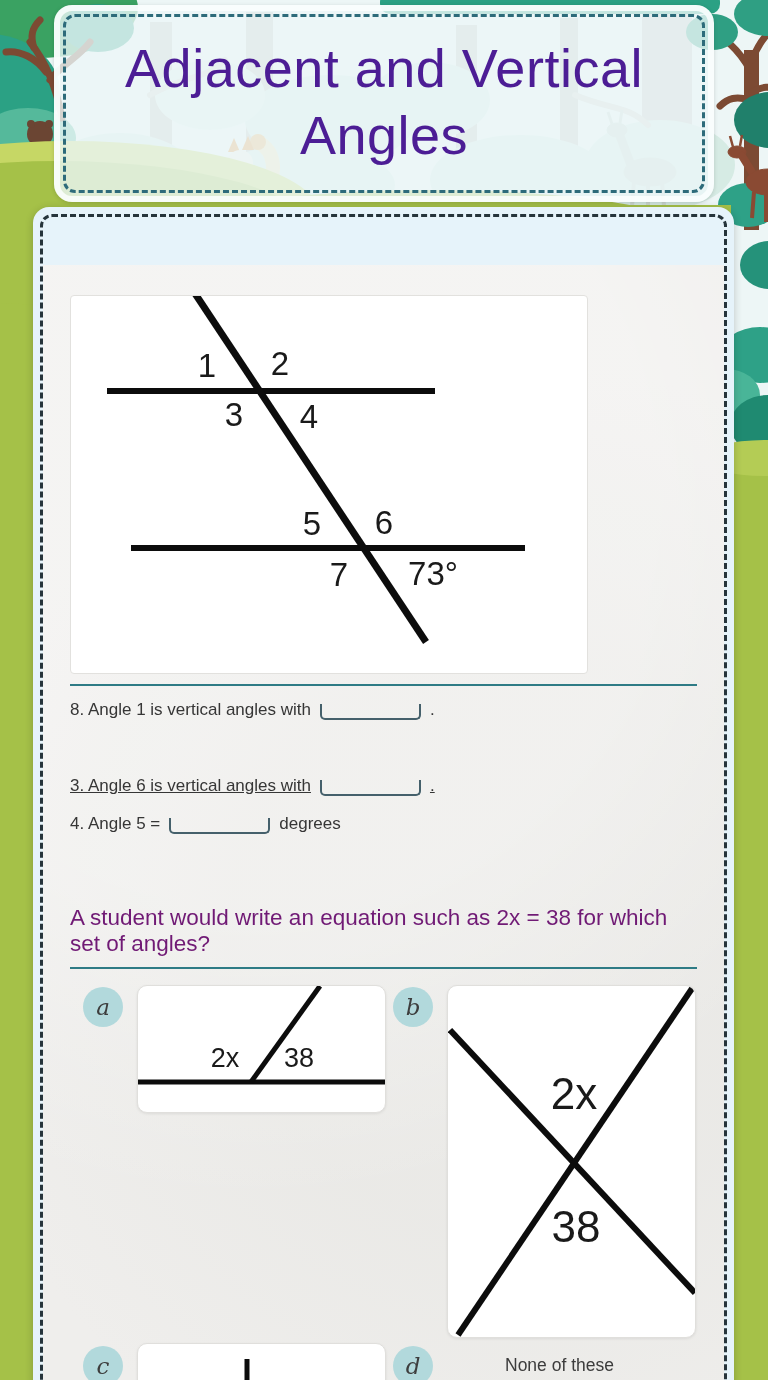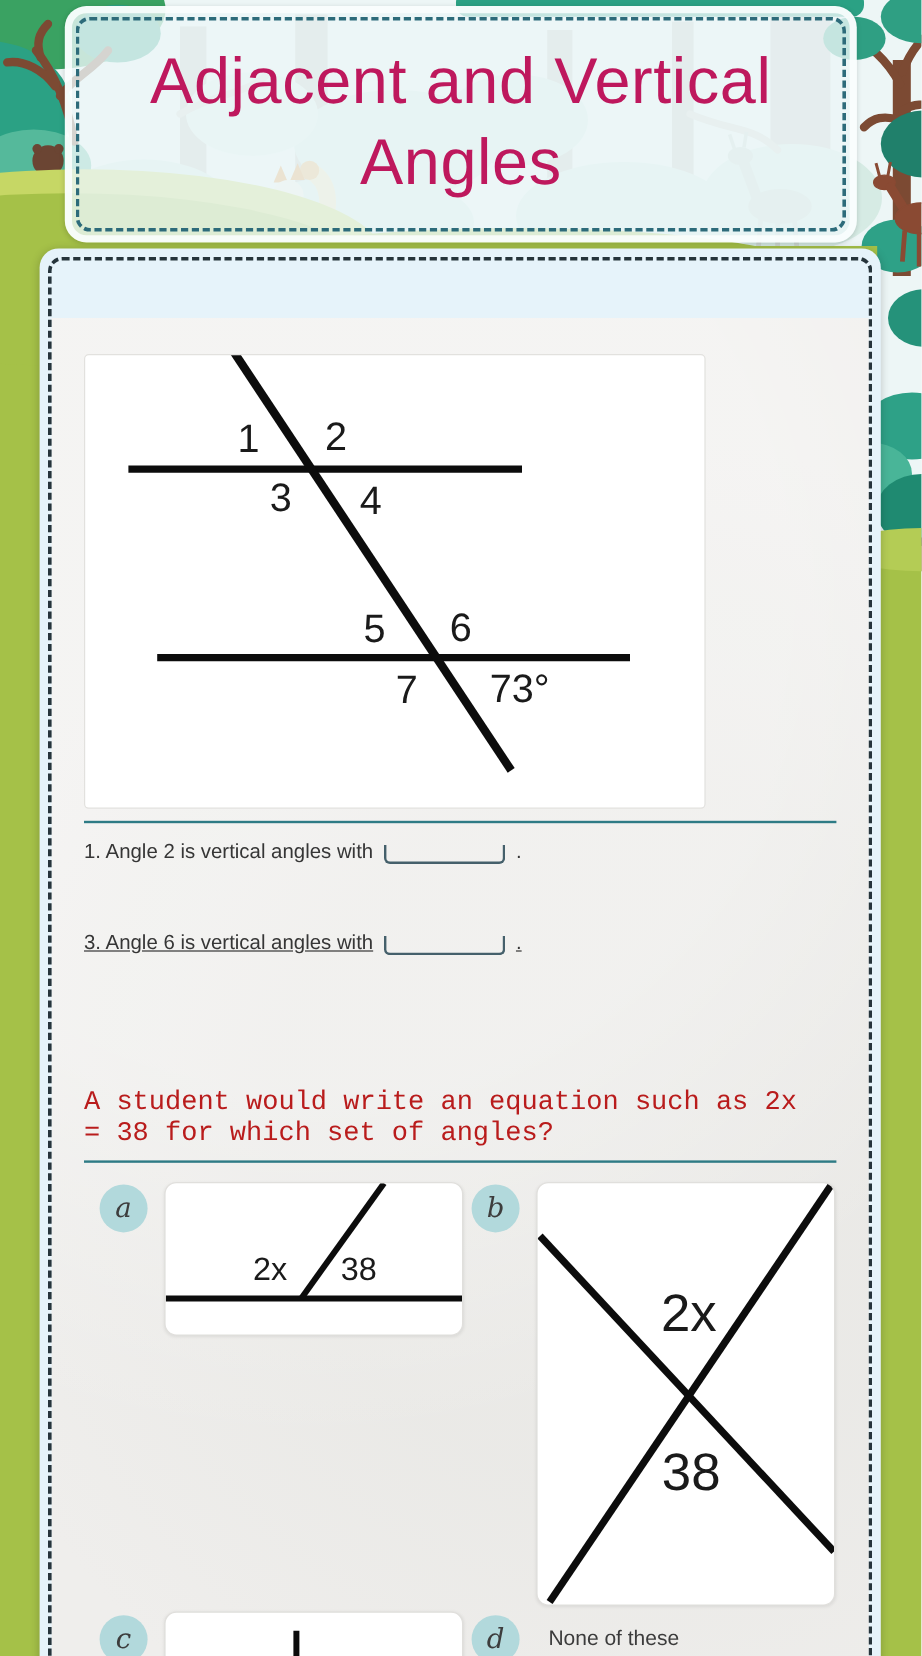--- a/index.html
+++ b/index.html
@@ -8,48 +8,48 @@
 
   
   #scene{position:absolute;left:0;top:0;width:768px;height:1380px;}
 
   
   .title-card{position:absolute;left:54px;top:5px;width:660px;height:197px;box-sizing:border-box;
     background:rgba(235,246,248,0.80);border:6px solid rgba(252,254,254,0.85);border-radius:18px;
     box-shadow:0 1px 4px rgba(0,0,0,0.15);}
   .title-card .dash{position:absolute;inset:3px;border:3px dashed #2d6b7a;border-radius:12px;pointer-events:none;}
   .title-card h1{margin:0;padding:24px 10px 0 10px;text-align:center;font-weight:300;
-    font-size:54px;line-height:67px;color:#be185d;letter-spacing:0.5px;}
+    font-size:54px;line-height:67px;color:#4c1d95;letter-spacing:0.5px;}
 
   
   .content-card{position:absolute;left:33px;top:207px;width:701px;height:1190px;box-sizing:border-box;
     background:#e6f3fa;border-radius:16px 16px 0 0;box-shadow:0 2px 8px rgba(0,0,0,0.2);}
   .content-card .paper{position:absolute;left:10px;right:10px;top:58px;bottom:0;
     background-color:#efeeec;
     background-image:radial-gradient(circle at 30% 20%,rgba(255,255,255,0.35) 0 40%,transparent 70%),
                      radial-gradient(circle at 70% 60%,rgba(220,220,215,0.25) 0 35%,transparent 70%);}
   .content-card .dash{position:absolute;left:7px;right:7px;top:7px;bottom:-12px;
     border:3px dashed #26343b;border-radius:12px;pointer-events:none;}
 
   .img-box{position:absolute;background:#ffffff;border:1px solid #e2e1de;border-radius:4px;}
   .divider{position:absolute;height:2px;background:#2e7b85;}
 
   .q-row{position:absolute;left:37px;width:640px;font-size:17px;color:#363636;line-height:24px;}
   .blank{display:inline-block;width:97px;height:14px;margin:0 9px;vertical-align:-5px;
     border-bottom:2px solid #45606b;border-left:2px solid #45606b;border-right:2px solid #45606b;
     border-radius:0 0 5px 5px;background:transparent;}
 
-  .mc-heading{position:absolute;left:37px;width:612px;font-size:22.5px;line-height:26px;color:#b91c1c;font-family:Liberation Mono, monospace;}
+  .mc-heading{position:absolute;left:37px;width:612px;font-size:22.5px;line-height:26px;color:#701a75;}
 
   .opt-badge{position:absolute;width:40px;height:40px;border-radius:50%;background:#b2d9dc;
     display:flex;align-items:center;justify-content:center;
     font-family:"DejaVu Serif",serif;font-style:italic;font-size:23px;color:#3d3d3d;}
   .opt-card{position:absolute;background:#ffffff;border:1px solid #e0dfdc;border-radius:10px;
     box-shadow:0 1px 3px rgba(0,0,0,0.08);overflow:hidden;}
-  .opt-text{position:absolute;font-size:17.5px;color:#3c3c3c;}
+  .opt-text{position:absolute;font-size:17.5px;color:#3c3c3c;margin-left:48px;}
 
   svg text{font-family:"Liberation Sans","DejaVu Sans",sans-serif;}
 </style>
 </head>
 <body>
 
 <div id="page">
 
   <svg id="scene" viewBox="0 0 768 1380" aria-hidden="true">
 
@@ -183,24 +183,27 @@
           <text x="313" y="238">6</text>
           <text x="268" y="290">7</text>
           <text x="362" y="289">73°</text>
         </g>
       </svg>
     </div>
 
     <div class="divider" style="left:37px;top:477px;width:627px;"></div>
 
     <div class="q-row" style="top:491px;">
-      <span>1. Angle 2 is vertical angles with</span><span class="blank"></span><span>.</span>
+      <span>8. Angle 1 is vertical angles with</span><span class="blank"></span><span>.</span>
     </div>
     <div class="q-row" style="top:567px;text-decoration:underline;">
       <span>3. Angle 6 is vertical angles with</span><span class="blank"></span><span>.</span>
+    </div>
+    <div class="q-row" style="top:605px;">
+      <span>4. Angle 5 =</span><span class="blank"></span><span>degrees</span>
     </div>
 
     <div class="mc-heading" style="top:698px;">A student would write an equation such as 2x = 38 for which set of angles?</div>
     <div class="divider" style="left:37px;top:760px;width:627px;"></div>
 
     <div class="opt-badge" style="left:50px;top:780px;">
       <span>a</span>
     </div>
     <div class="opt-card" style="left:104px;top:778px;width:247px;height:126px;">
       <svg width="247" height="126" viewBox="0 0 247 126">

